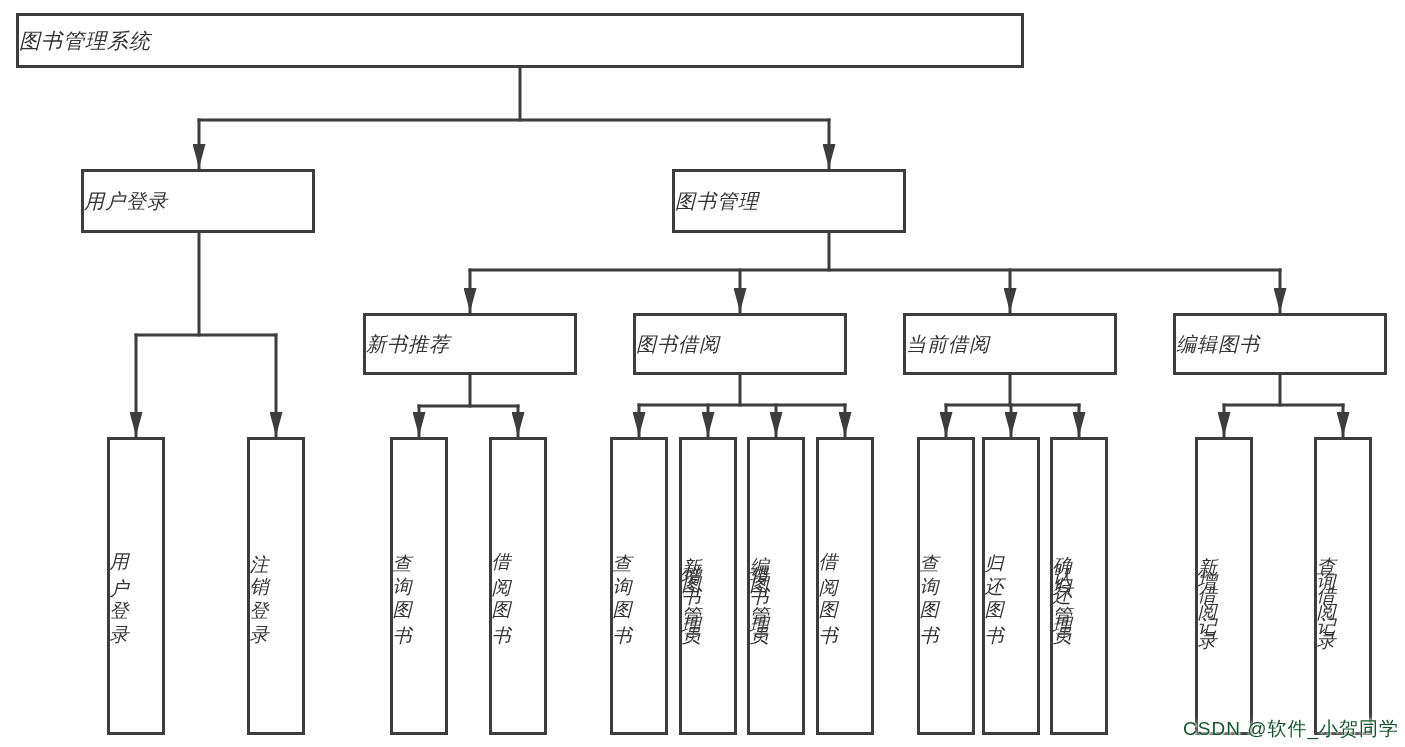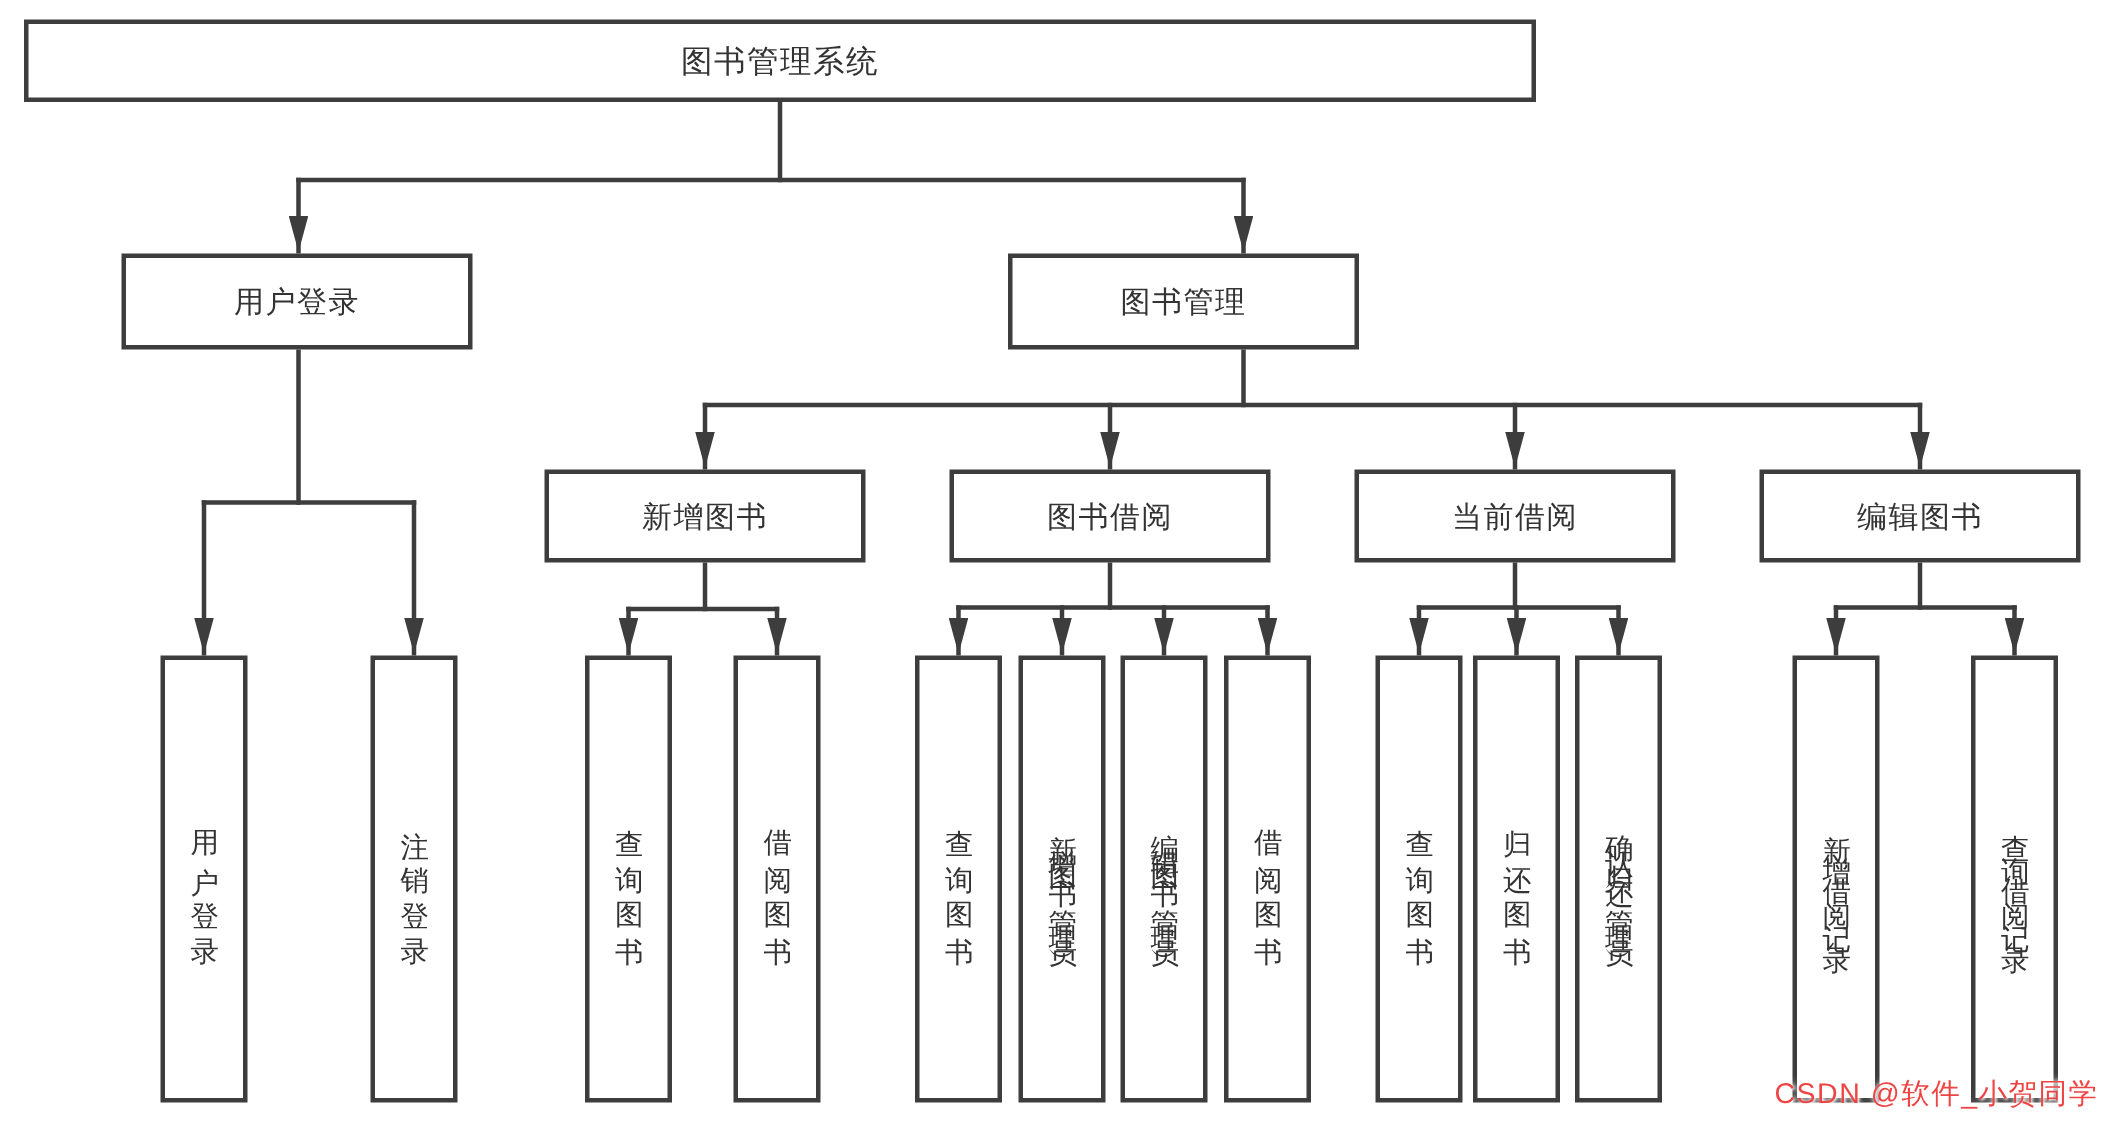--- a/index.html
+++ b/index.html
@@ -17,22 +17,23 @@
   }
   #connectors{
     position:absolute;left:0;top:0;width:1405px;height:747px;
     color:var(--line-color);
   }
   .box{
     position:absolute;
     box-sizing:border-box;
     background:var(--bg-color);
     border:3px solid var(--line-color);
-    display:flex;align-items:center;justify-content:center;
+    display:flex;align-items:center;
     color:var(--text-color);
+    font-style:italic;
   }
   .root-box{
     left:16px;top:13px;width:1008px;height:55px;
     font-size:21px;letter-spacing:1px;
   }
   .lvl2{top:169px;width:234px;height:64px;font-size:20px;letter-spacing:1px;}
   .lvl3{top:313px;width:214px;height:62px;font-size:20px;letter-spacing:1px;}
   .leaf{
     top:437px;width:58px;height:298px;
     font-size:19px;
@@ -40,21 +41,21 @@
   .v-text{
     writing-mode:vertical-rl;
     text-orientation:mixed;
     line-height:1;
     white-space:nowrap;
   }
   #watermark{
     position:absolute;
     right:6px;bottom:5px;
     font-size:19px;
-    color:#ef4444;
+    color:#14532d;
     letter-spacing:1px;
     text-shadow:0 0 3px #ffffff,0 0 6px #ffffff,1px 1px 2px #ffffff;
     z-index:5;
   }
 </style>
 </head>
 <body>
 
 <div id="stage">
 
@@ -113,21 +114,21 @@
   </div>
 
   <div class="box lvl2" style="left:81px;">
     <span>用户登录</span>
   </div>
   <div class="box lvl2" style="left:672px;">
     <span>图书管理</span>
   </div>
 
   <div class="box lvl3" style="left:363px;">
-    <span>新增图书</span>
+    <span>新书推荐</span>
   </div>
   <div class="box lvl3" style="left:903px;">
     <span>当前借阅</span>
   </div>
   <div class="box lvl3" style="left:633px;">
     <span>图书借阅</span>
   </div>
   <div class="box lvl3" style="left:1173px;">
     <span>编辑图书</span>
   </div>

